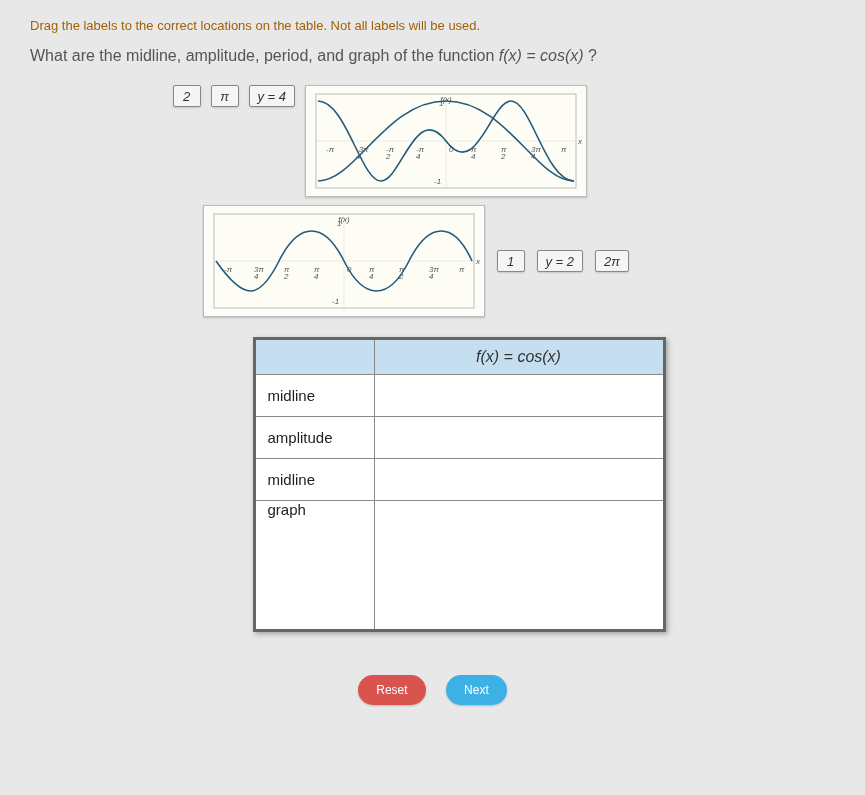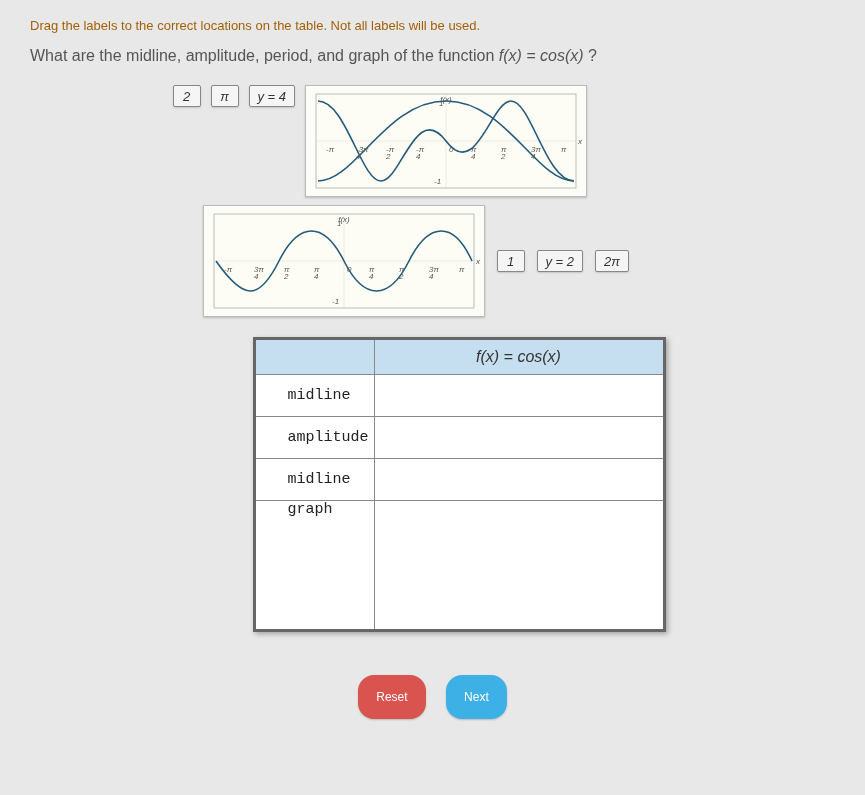--- a/index.html
+++ b/index.html
@@ -72,37 +72,37 @@
     background: #c5dff0;
     font-weight: normal;
     font-style: italic;
     height: 36px;
   }
   .answer-table td {
     height: 42px;
     min-width: 110px;
   }
   .answer-table td.label {
-    padding-left: 32px;
-    font-family: Liberation Mono, monospace;
+    padding-left: 12px;
+    font-family: Liberation Sans, sans-serif;
     font-size: 15px;
     color: #222;
     vertical-align: middle;
   }
   .answer-table td.drop {
     min-width: 290px;
   }
   .answer-table tr.bigrow td { height:130px; vertical-align:top; }
   .btn-row {
     text-align:center;
     margin-top:14px;
   }
   .btn {
     display:inline-block;
-    padding:15px 18px;
+    padding:8px 18px;
     border-radius:16px;
     color:#fff;
     font-size:12px;
     border:none;
     margin:0 8px;
     box-shadow:0 1px 2px rgba(0,0,0,.2);
   }
   .btn-reset { background:#d9534f; }
   .btn-next { background:#3db1e6;margin-top:29px; }
   .axis-text { font-size:8px; fill:#555; font-style:italic; }

